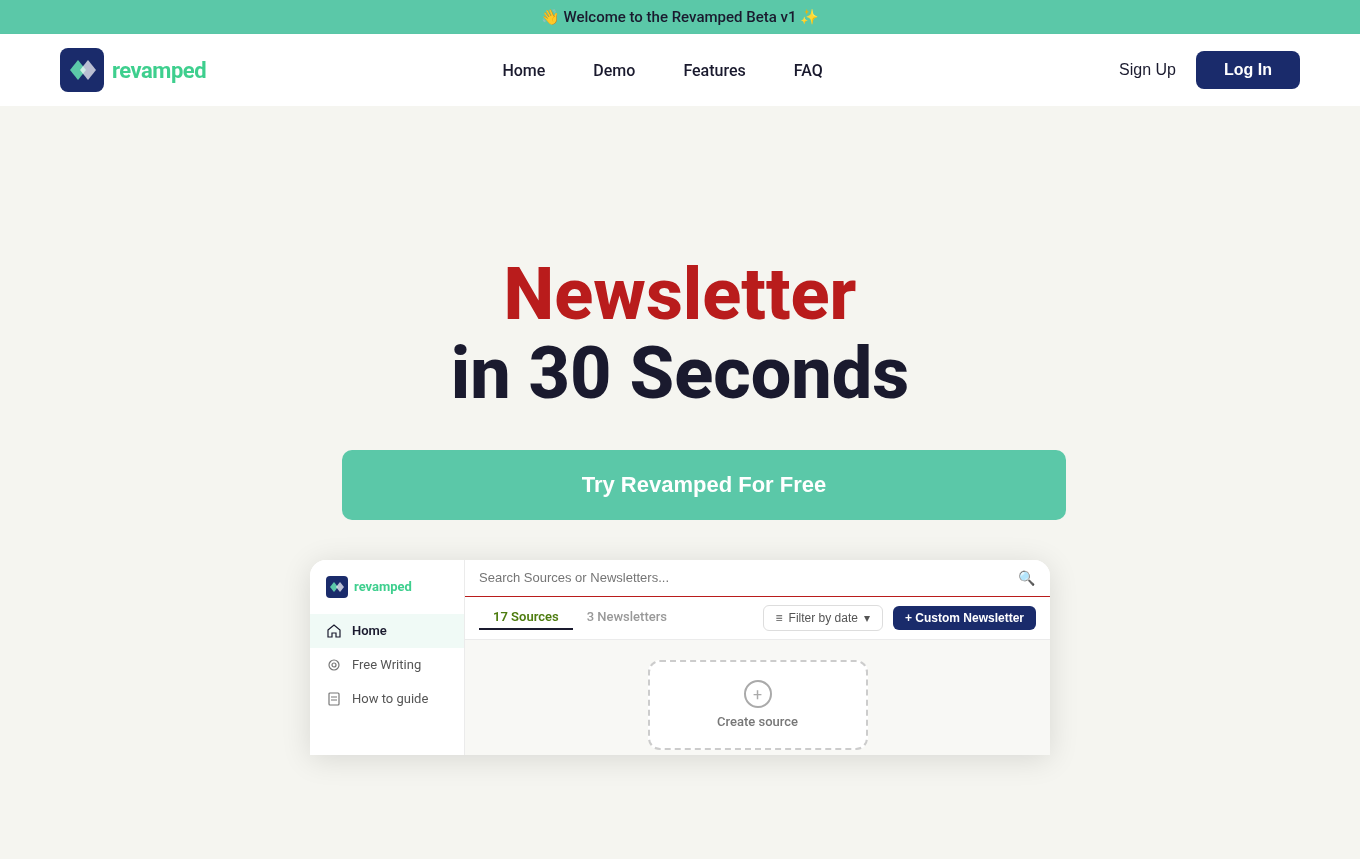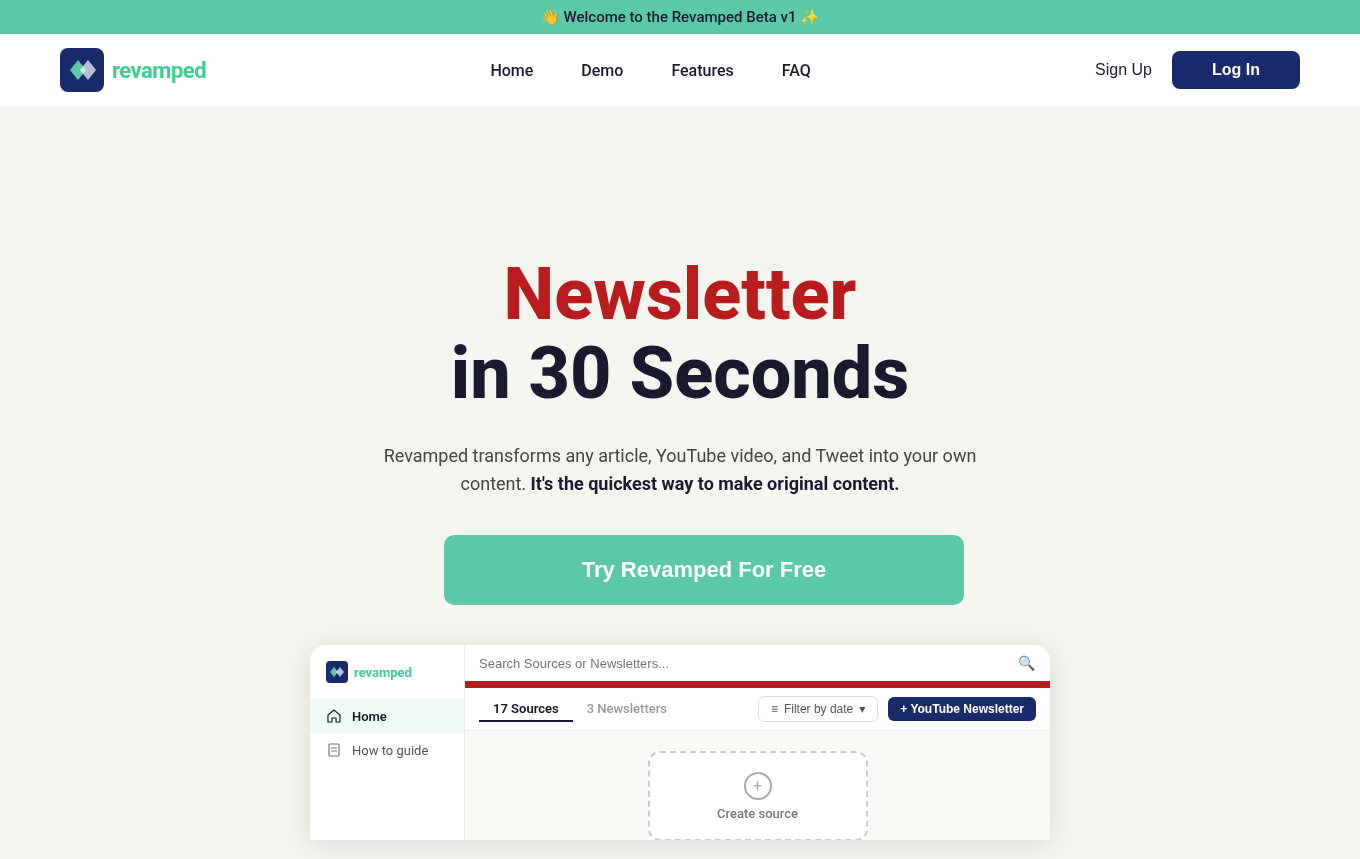--- a/index.html
+++ b/index.html
@@ -84,21 +84,21 @@
       font-weight: 500;
       color: #1a1a2e;
       cursor: pointer;
     }
 
     .btn-login {
       background-color: #1a2b6b;
       color: #ffffff;
       border: none;
       border-radius: 8px;
-      padding: 10px 40px;
+      padding: 10px 28px;
       font-size: 16px;
       font-weight: 600;
       cursor: pointer;
     }
 
     
     .hero {
       display: flex;
       flex-direction: column;
       align-items: center;
@@ -135,21 +135,21 @@
     .btn-cta {
       margin-top: 36px;
       background-color: #5bc8a8;
       color: #ffffff;
       border: none;
       border-radius: 10px;
       padding: 22px 0;
       font-size: 22px;
       font-weight: 700;
       cursor: pointer;
-      width: 520px;
+      width: 724px;
       max-width: 100%;
       margin-left: 48px;
     }
 
     
     .app-preview {
       margin: 40px auto 0;
       width: 740px;
       max-width: 100%;
       background: #ffffff;
@@ -219,21 +219,21 @@
       background: #f8f8f5;
       display: flex;
       flex-direction: column;
     }
 
     .app-search-bar {
       background: #ffffff;
       padding: 10px 14px;
       display: flex;
       gap: 10px;
-      border-bottom: 7px solid #b91c1c;
+      border-bottom: 1px solid #b91c1c;
     }
 
     .app-search-input {
       flex: 1;
       border: none;
       outline: none;
       font-size: 13px;
       color: #999;
       background: transparent;
     }
@@ -254,21 +254,21 @@
 
     .app-tabs {
       display: flex;
       gap: 0;
     }
 
     .app-tab {
       padding: 4px 14px;
       font-size: 13px;
       font-weight: 600;
-      color: #0f172a;
+      color: #4d7c0f;
       border-bottom: 2px solid #1a1a2e;
       cursor: pointer;
     }
 
     .app-tab.inactive {
       color: #999;
       border-bottom: 2px solid transparent;
       font-weight: 500;
     }
 
@@ -373,24 +373,20 @@
   </div>
 </nav>
 
 <section class="hero">
   <h1 class="hero-title">
     <br>
     <span class="highlight">Newsletter</span><br>
     <span>in 30 Seconds</span>
   </h1>
 
-  <p class="hero-subtitle">
-    <span>Revamped transforms any article, YouTube video, and Tweet into your own content.</span>
-    <strong>It's the quickest way to make original content.</strong>
-  </p>
 
   <button class="btn-cta">Try Revamped For Free</button>
 
   <div class="app-preview">
 
     <div class="app-sidebar">
       <div class="app-sidebar-logo">
         <svg class="app-logo-icon" viewBox="0 0 22 22" fill="none">
           <rect width="22" height="22" rx="4" fill="#1a2b6b"></rect>
           <path d="M4 11L8 6L12 11L8 16L4 11Z" fill="#5bc8a8"></path>
@@ -402,20 +398,27 @@
       </div>
 
       <div class="app-nav-item active">
         <svg class="app-nav-icon" viewBox="0 0 16 16" fill="none">
           <path d="M2 7L8 2L14 7V14H10V10H6V14H2V7Z" stroke="#1a1a2e" stroke-width="1.2" fill="none"></path>
         </svg>
         <span>Home</span>
       </div>
 
 
+      <div class="app-nav-item">
+        <svg class="app-nav-icon" viewBox="0 0 16 16" fill="none">
+          <circle cx="8" cy="8" r="5" stroke="#777" stroke-width="1.2" fill="none"></circle>
+          <circle cx="8" cy="8" r="2" stroke="#777" stroke-width="1.2" fill="none"></circle>
+        </svg>
+        <span>Free Writing</span>
+      </div>
 
       <div class="app-nav-item">
         <svg class="app-nav-icon" viewBox="0 0 16 16" fill="none">
           <rect x="3" y="2" width="10" height="12" rx="1" stroke="#777" stroke-width="1.2" fill="none"></rect>
           <line x1="5" y1="6" x2="11" y2="6" stroke="#777" stroke-width="1.2"></line>
           <line x1="5" y1="9" x2="11" y2="9" stroke="#777" stroke-width="1.2"></line>
         </svg>
         <span>How to guide</span>
       </div>
     </div>
@@ -431,21 +434,21 @@
         <div class="app-tabs">
           <div class="app-tab">17 Sources</div>
           <div class="app-tab inactive">3 Newsletters</div>
         </div>
         <div class="app-tab-actions">
           <button class="app-filter-btn">
             <span>≡</span>
             <span>Filter by date</span>
             <span>▾</span>
           </button>
-          <button class="app-custom-btn">+ YouTube Newsletter</button>
+          <button class="app-custom-btn">+ Custom Newsletter</button>
         </div>
       </div>
 
       <div class="app-content-area">
         <div class="app-create-source-card">
           <div class="app-plus-circle">+</div>
           <span class="app-create-label">Create source</span>
         </div>
       </div>
     </div>

